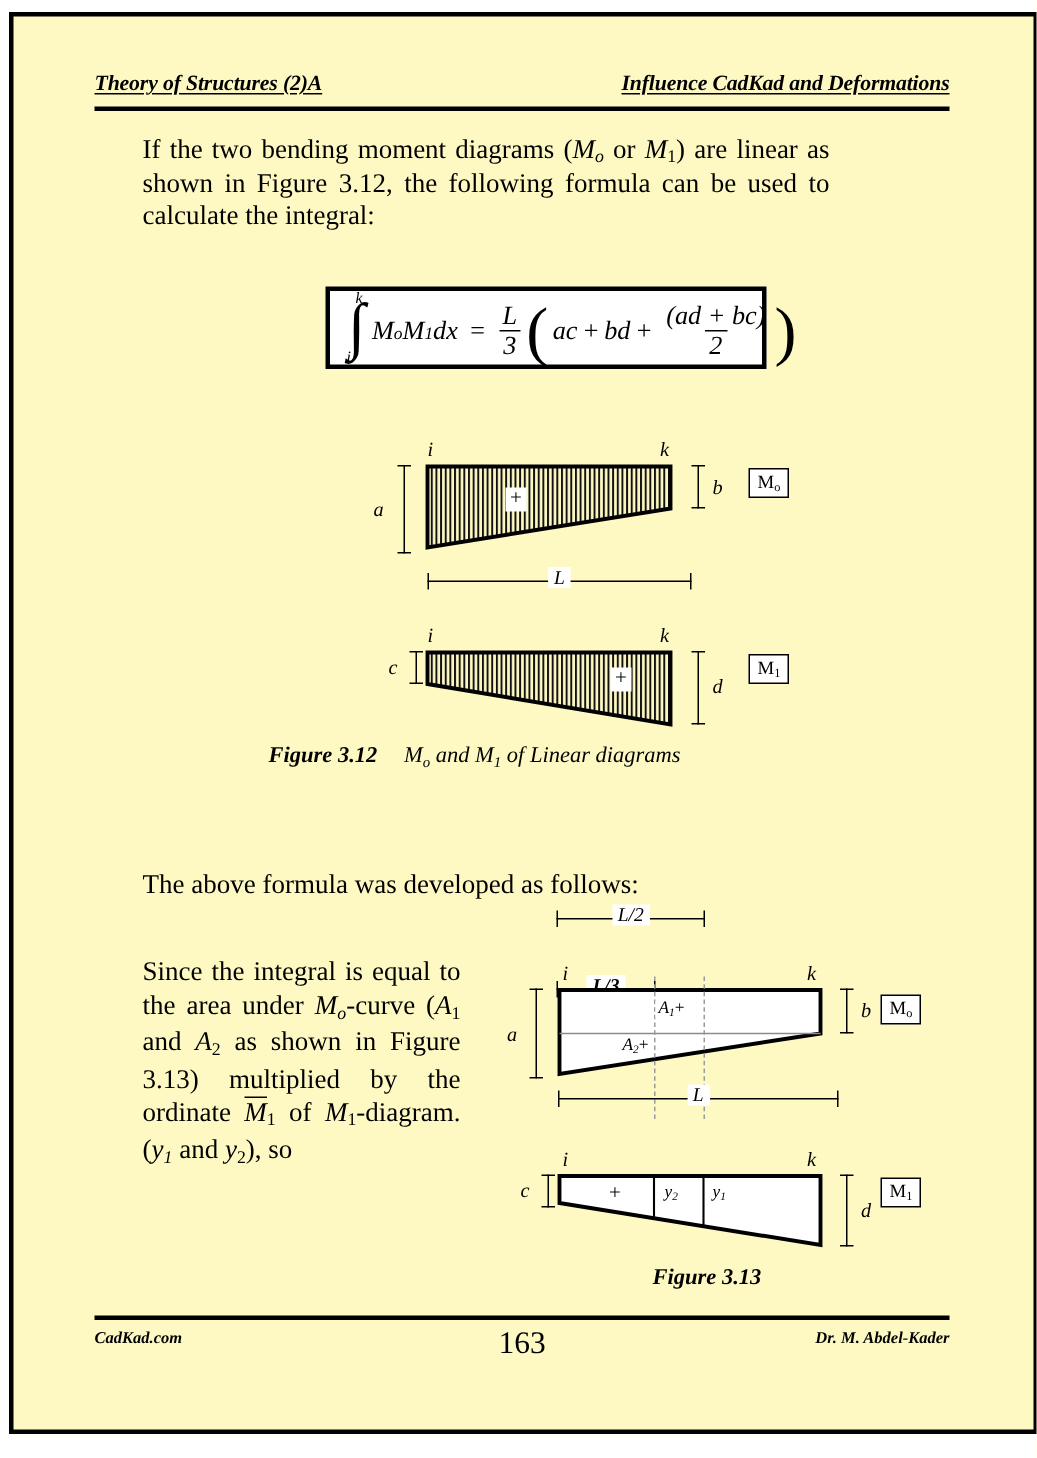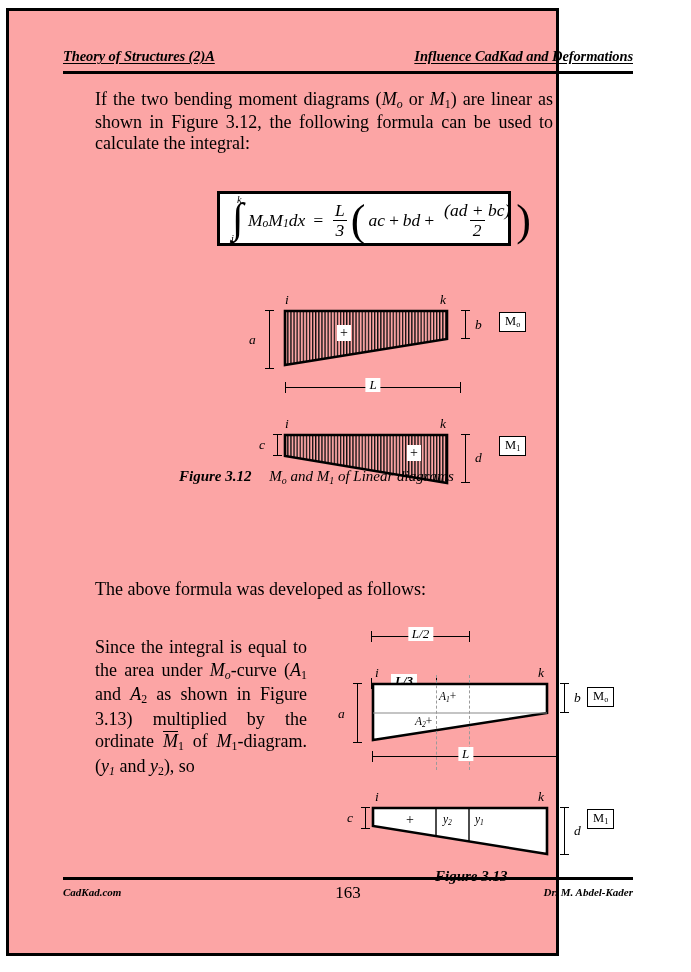--- a/index.html
+++ b/index.html
@@ -14,25 +14,25 @@
     color: #000000;
     position: relative;
     overflow: hidden;
   }
 
   
   #page {
     position: absolute;
     left: 6px;
     top: 8px;
-    width: 553px;
+    width: 686px;
     height: 948px;
     border: 3px solid #000;
     box-sizing: border-box;
-    background: #fca5a5;
+    background: #fef9c3;
   }
   #page-inner {
     position: absolute;
     left: 0; top: 0; right: 0; bottom: 0;
   }
 
   
   #header {
     position: absolute;
     left: 54px;
@@ -223,21 +223,21 @@
     background: #000;
   }
   #footer { position: absolute; left: 54px; top: 875px; width: 570px; height: 24px; }
   #footer .f-left, #footer .f-right {
     position: absolute; top: 0; font-style: italic; font-weight: bold; font-size: 11px; white-space: nowrap;
   }
   #footer .f-left { left: 0; }
   #footer .f-right { right: 0; }
   #footer .f-mid {
     position: absolute; left: 50%; transform: translateX(-50%); top: -3px;
-    font-size: 17px; font-style: normal;
+    font-size: 21px; font-style: normal;
   }
 </style>
 </head>
 <body>
 
 <div id="page">
 <div id="page-inner">
 
   <div id="header">
     <span class="hdr-left">Theory of Structures (2)A</span>
@@ -334,33 +334,33 @@
 
     <div class="dimv" style="left:452px; top:423px; height:49px; width:9px;">
       <span class="cap-t"></span>
           <span class="stem"></span>
           <span class="cap-b"></span>
     </div>
     <span class="lbl" style="left:466px; top:440px;">d</span>
 
     <span class="tagbox" style="left:490px; top:425px;"><span>M</span><sub>1</sub></span>
 
-    <div class="capt" style="left:170px; top:457px;">
+    <div class="capt" style="left:170px; top:485px;">
       <b>Figure 3.12</b>
       <span style="display:inline-block;width:14px"></span><span>M</span><sub>o</sub><span> and </span><span>M</span><sub>1</sub><span> of Linear diagrams</span>
     </div>
   </div>
 
   <div class="para" id="para-dev">The above formula was developed as follows:</div>
 
   <div class="para" id="para-since">
     <span>Since the integral is equal to the area under </span><span class="it">M</span><sub class="it">o</sub><span>-curve (</span><span class="it">A</span><sub>1</sub><span> and </span><span class="it">A</span><sub>2</sub><span> as shown in Figure 3.13) multiplied by the ordinate </span><span class="it ovl">M</span><sub>1</sub><span> of </span><span class="it">M</span><sub>1</sub><span>-diagram. (</span><span class="it">y</span><sub class="it">1</sub><span> and </span><span class="it">y</span><sub>2</sub><span>), so</span>
   </div>
 
-  <div class="fig" id="fig313" style="left:0px; top:0px; width:679px; height:860px;margin-top:24px;">
+  <div class="fig" id="fig313" style="left:0px; top:0px; width:679px; height:860px;">
 
     <div class="dimh" style="left:362px; top:596px; width:99px; height:12px;">
       <span class="cap-l"></span>
           <span class="stem"></span>
           <span class="cap-r"></span>
       <span class="tx">L/2</span>
     </div>
     <div class="dimh" style="left:362px; top:643px; width:66px; height:12px;font-weight:bold;">
       <span class="cap-l"></span>
           <span class="stem"></span>

